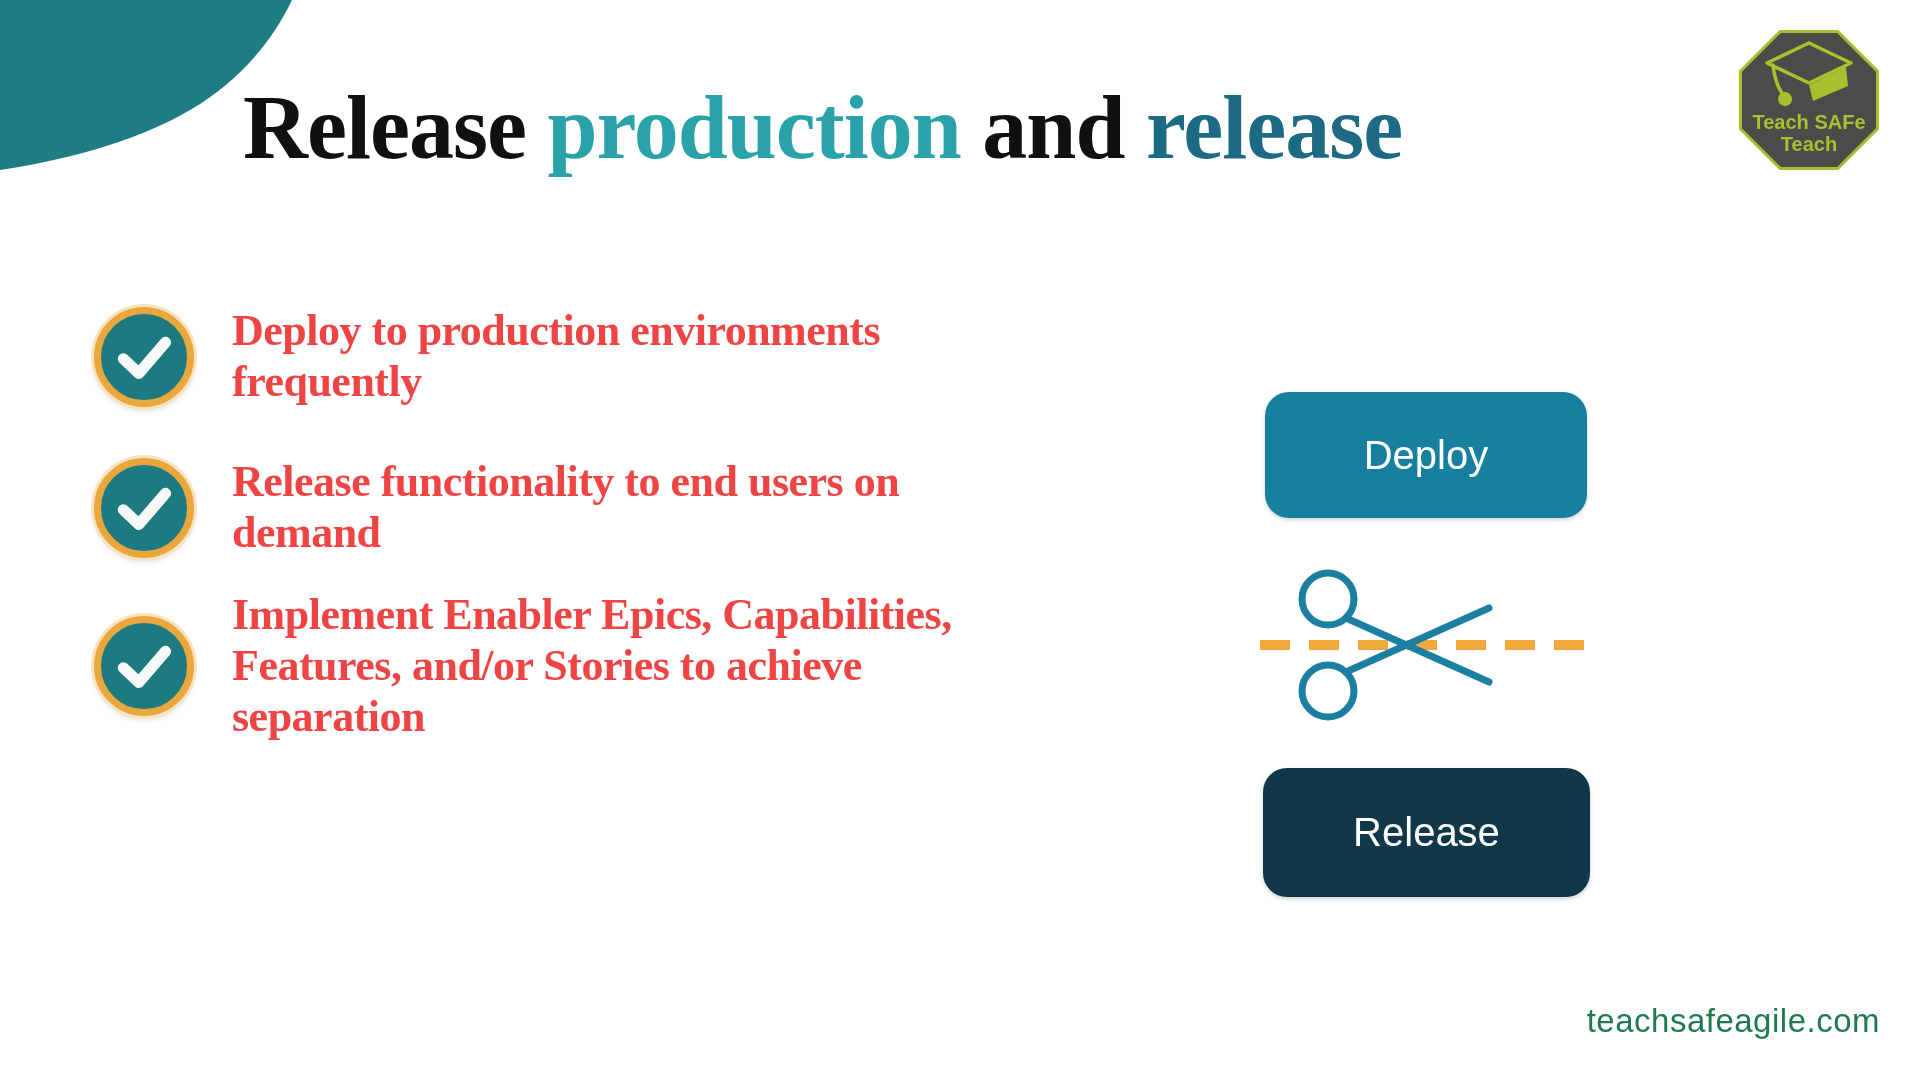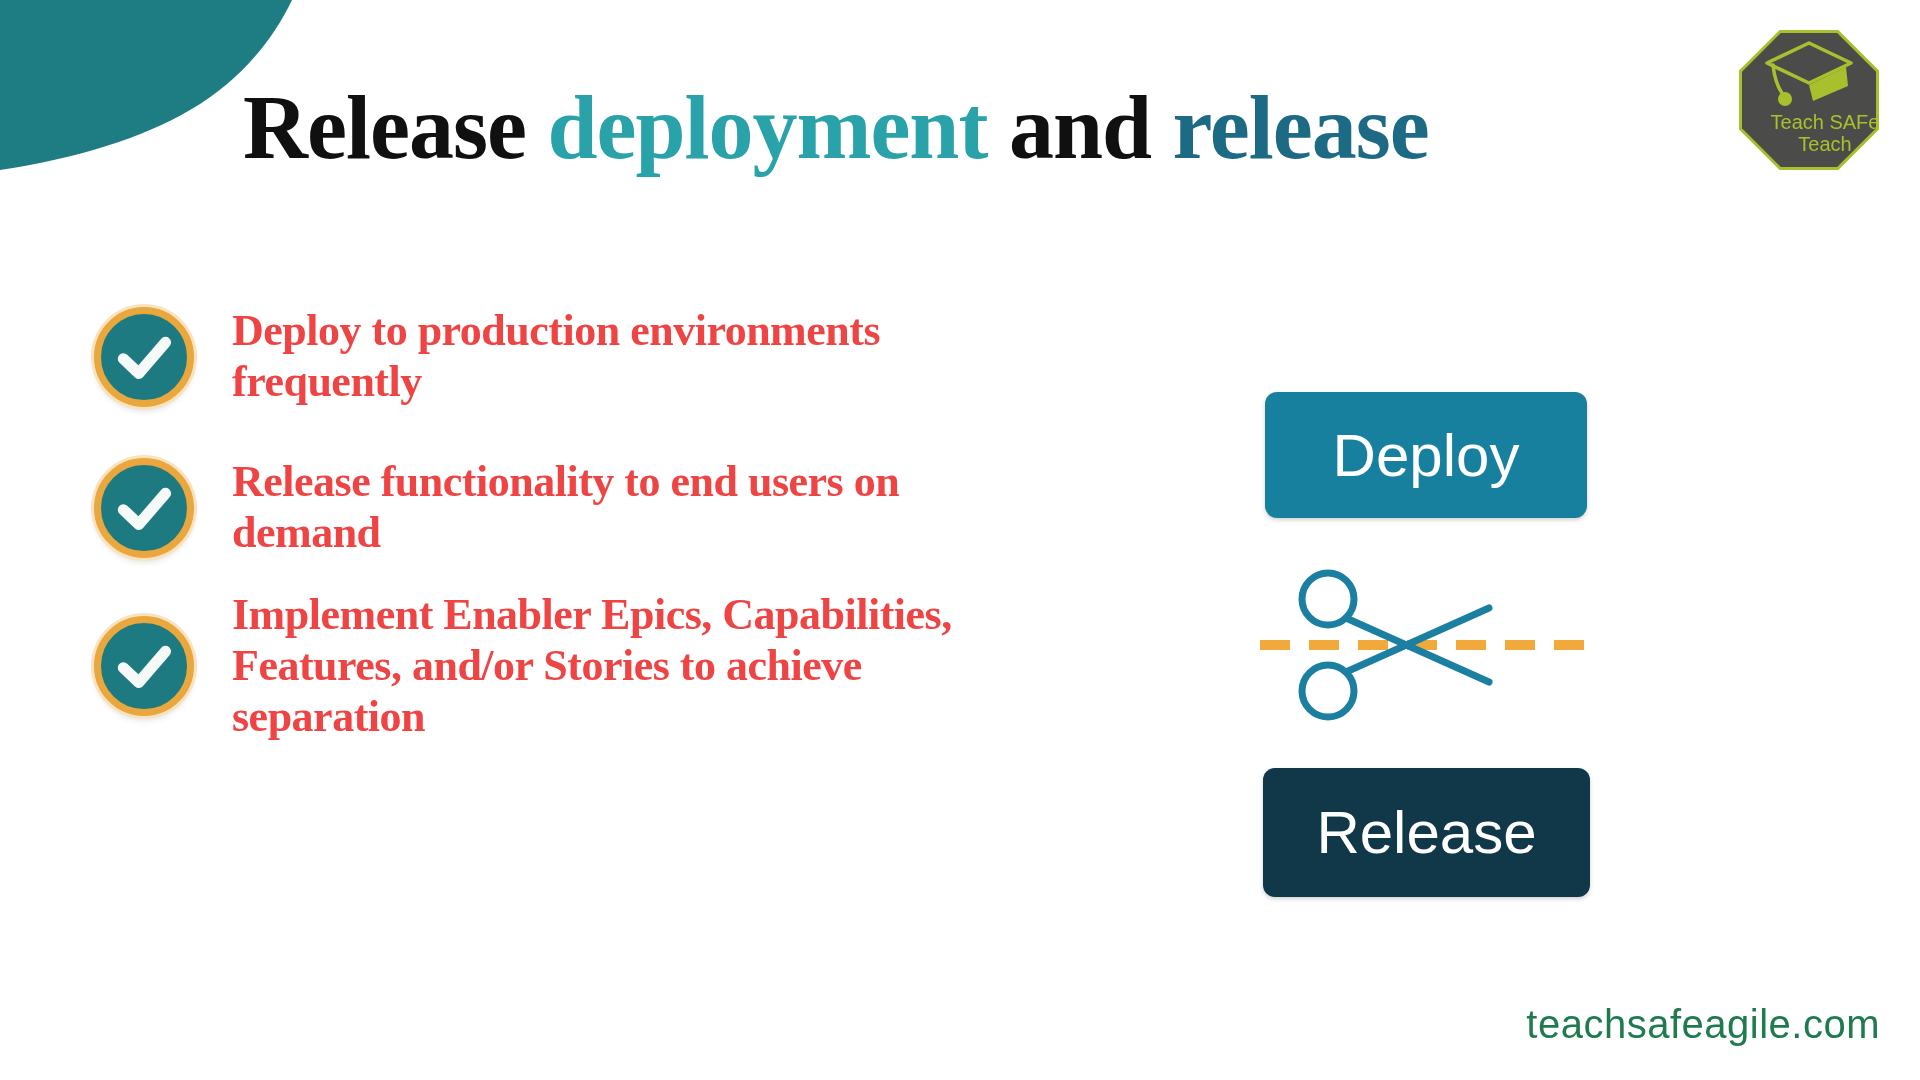--- a/index.html
+++ b/index.html
@@ -49,25 +49,25 @@
     background: #4b4b49;
     clip-path: polygon(29% 0%, 71% 0%, 100% 29%, 100% 71%, 71% 100%, 29% 100%, 0% 71%, 0% 29%);
   }
   .logo-cap {
     position: absolute;
     left: 17px; top: 8px;
     width: 100px; height: 68px;
   }
   .logo-text {
     position: absolute;
-    left: 16px; top: 78px;
+    left: 0; top: 78px;
     width: 100%;
     text-align: center;
     font-family: "Liberation Sans", sans-serif;
-    font-weight: normal;
+    font-weight: bold;
     font-size: 20px;
     line-height: 22px;
     color: #a8c02e;
   }
 
   
   .checklist {
     position: absolute;
     left: 94px; top: 306px;
     list-style: none;
@@ -101,24 +101,24 @@
     white-space: pre-line;
     max-width: 930px;
   }
 
   
   .shape-btn {
     position: absolute;
     display: flex;
     align-items: center;
     justify-content: center;
-    border-radius: 12px;
+    border-radius: 24px;
     color: #ffffff;
     font-family: "Liberation Sans", sans-serif;
-    font-size: 60px;
+    font-size: 40px;
     box-shadow: 0 2px 4px rgba(0,0,0,0.18);
     text-align: center;
   }
   .deploy-box {
     left: 1265px; top: 392px;
     width: 322px; height: 126px;
     background: #17809e;
   }
   .release-box {
     left: 1263px; top: 768px;
@@ -129,35 +129,35 @@
     position: absolute;
     left: 1252px; top: 556px;
     width: 345px; height: 180px;
   }
 
   
   .footer-url {
     position: absolute;
     right: 40px; top: 1002px;
     font-family: "Liberation Sans", sans-serif;
-    font-size: 40px;
+    font-size: 33px;
     color: #1f7a4e;
     letter-spacing: 0.5px;
   }
 </style>
 </head>
 <body>
 
 <div class="slide">
 
   <svg class="corner-wave" viewBox="0 0 300 180" preserveAspectRatio="none">
     <path d="M0,0 L292,0 C272,42 238,82 190,110 C142,138 78,158 0,170 Z" fill="#1d7d82"></path>
   </svg>
 
-  <h1 class="title"><span>Release </span><span class="accent-teal">deployment</span><span> and </span><span class="accent-dark">release</span></h1>
+  <h1 class="title"><span>Release </span><span class="accent-teal">production</span><span> and </span><span class="accent-dark">release</span></h1>
 
   <div class="logo">
     <div class="logo-inner">
       <svg class="logo-cap" viewBox="0 0 100 68">
         <polygon points="50,2 92,22 50,42 8,22" fill="none" stroke="#a8c02e" stroke-width="3.5" stroke-linejoin="round"></polygon>
         <path d="M50,44 L87,26 L89,45 L54,60 Z" fill="#a8c02e"></path>
         <path d="M14,24 Q16,42 23,52" fill="none" stroke="#a8c02e" stroke-width="3.5" stroke-linecap="round"></path>
         <circle cx="26" cy="58" r="7" fill="#a8c02e"></circle>
       </svg>
       <div class="logo-text">

